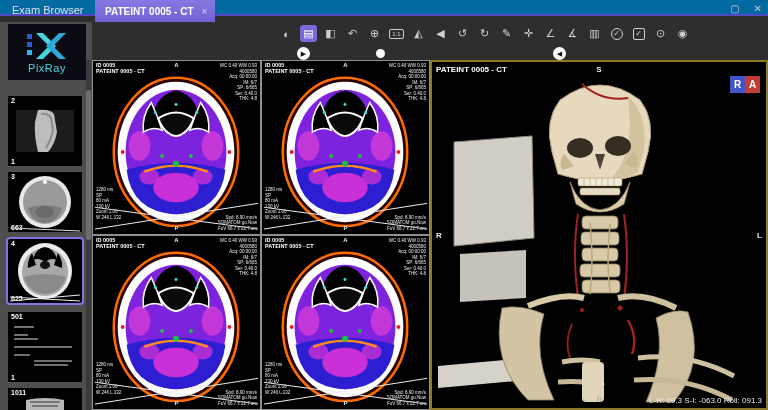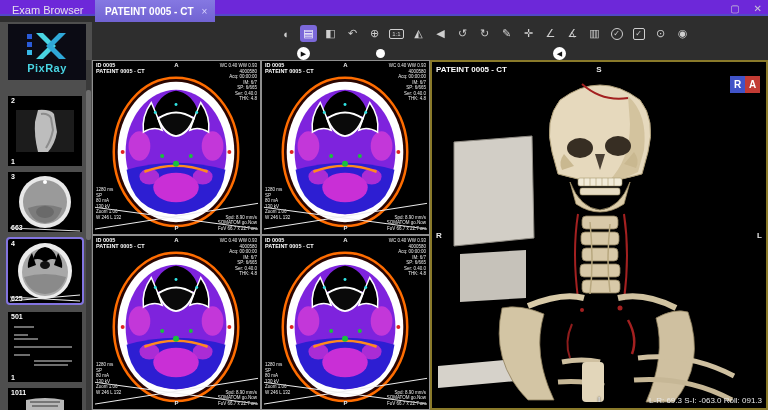--- a/index.html
+++ b/index.html
@@ -3,21 +3,21 @@
 <meta charset="utf-8">
 <style>
   * { margin:0; padding:0; box-sizing:border-box; }
   html,body { background:#1a1a1a; }
   .app {
     position:relative; width:768px; height:410px; overflow:hidden;
     background:#2e2e2e; font-family:"Liberation Sans", sans-serif; color:#ddd;
   }
   
   .titlebar { position:absolute; left:0; top:0; width:768px; height:16px;
-    background:#6d28d9; border-bottom:2px solid #5347c8; }
+    background:#0369a1; border-bottom:2px solid #5347c8; }
   .app-label { position:absolute; left:12px; top:4px; font-size:11px; color:#e3e0ee; }
   .tab { position:absolute; left:95px; top:0; height:22px; padding:0 8px 0 10px;
     background:linear-gradient(#8578e2,#7163d2); display:flex; align-items:center; gap:8px; }
   .tab-label { font-size:10px; font-weight:bold; color:#fff; white-space:nowrap; }
   .tab-close { font-size:10px; color:#d9d3ff; cursor:pointer; }
   .winbtns { position:absolute; right:6px; top:3px; display:flex; gap:14px; }
   .winbtn { font-size:10px; color:#c9c5d6; }
   
   .toolbar { position:absolute; left:92px; top:22px; width:676px; height:38px; background:#2e2e2e; }
   .tools { position:absolute; left:186px; top:3px; display:flex; gap:5px; }
@@ -31,21 +31,21 @@
   .tool .oneone { border:1px solid #cfcfcf; border-radius:2px; font-size:6px; padding:1px 2px; }
   .transport { position:absolute; top:25px; left:0; width:100%; height:14px; }
   .tbtn { position:absolute; width:13px; height:13px; border-radius:50%; background:#fff;
     color:#111; display:flex; align-items:center; justify-content:center; font-size:7px; cursor:pointer; }
   .tdot { position:absolute; width:9px; height:9px; border-radius:50%; background:#fff; }
   
   .sidebar { position:absolute; left:0; top:22px; width:92px; height:388px; background:#4e4e4e; }
   .logo { position:absolute; left:8px; top:2px; width:78px; height:56px; background:#0b0b14;
     display:flex; flex-direction:column; align-items:center; justify-content:center; }
   .logo svg { display:block; }
-  .logo-text { font-size:11px; font-weight:bold; color:#49d4e2; letter-spacing:.5px; margin-top:1px; }
+  .logo-text { font-size:11px; font-weight:normal; color:#49d4e2; letter-spacing:.5px; margin-top:1px; }
   .thumb { position:absolute; left:8px; width:74px; background:#000; overflow:hidden; }
   .thumb svg { display:block; width:100%; height:100%; }
   .thumb.selected { outline:2px solid #8274e0; border-radius:2px; }
   .th-top { position:absolute; left:3px; top:1px; font-size:7px; font-weight:bold; color:#fff; text-shadow:0 0 2px #000; }
   .th-bot { position:absolute; left:3px; bottom:1px; font-size:7px; font-weight:bold; color:#fff; text-shadow:0 0 2px #000; }
   .scrollbar { position:absolute; right:1px; top:38px; width:5px; height:350px; background:#3a3a3a; }
   .scroll-thumb { position:absolute; left:0; top:30px; width:5px; height:150px; background:#6e6e6e; border-radius:2px; }
   .dose-line { position:absolute; left:6px; height:2px; background:#8a8a8a; opacity:.8; }
   
   .grid { position:absolute; left:92px; top:60px; width:338px; height:350px;

